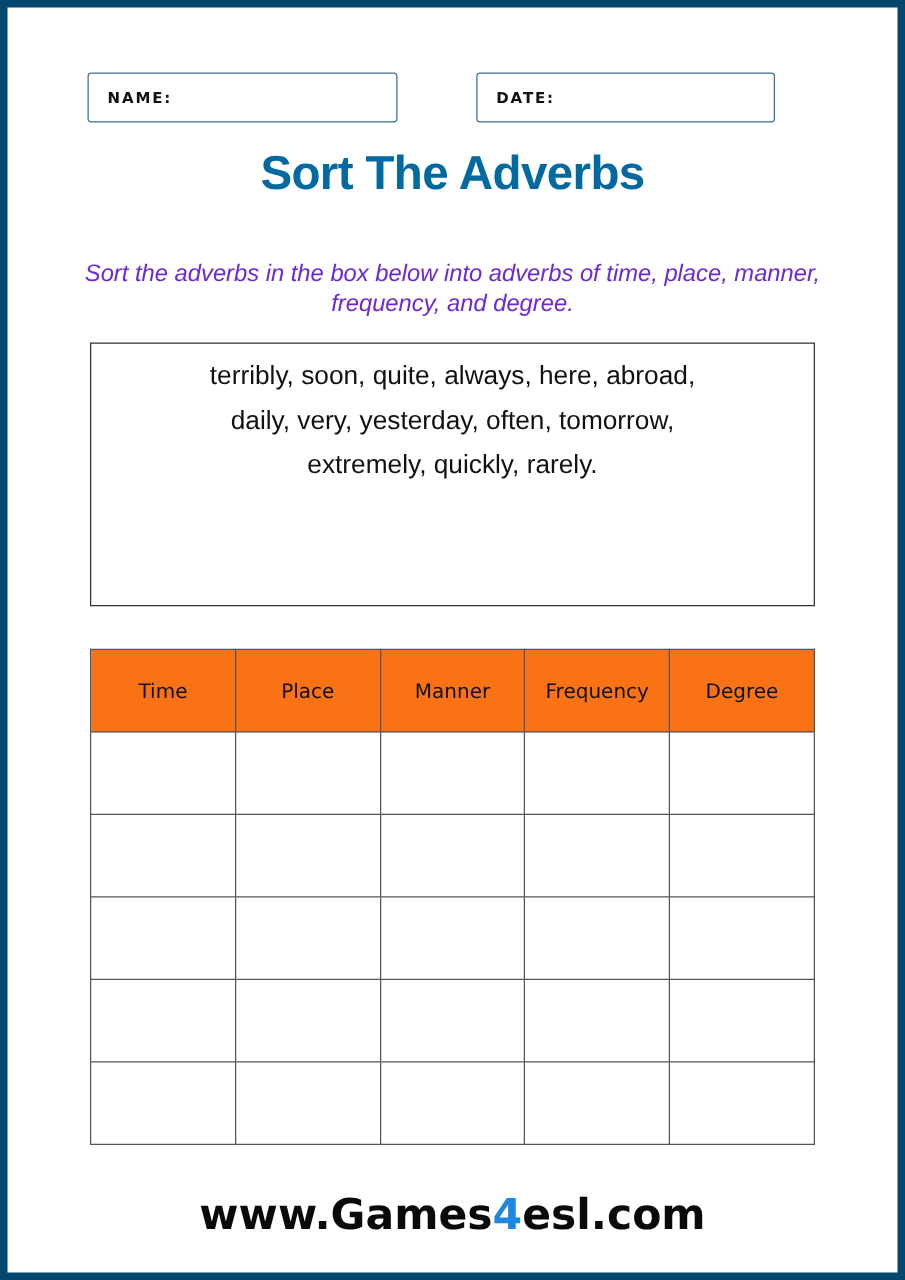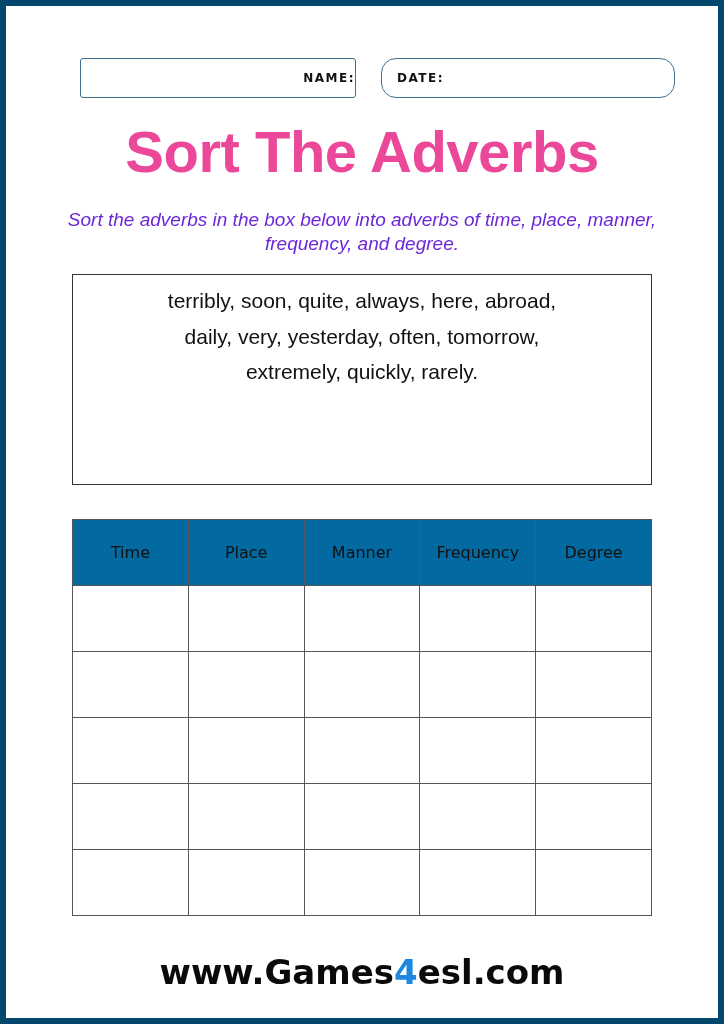--- a/index.html
+++ b/index.html
@@ -15,28 +15,28 @@
       position: absolute; top: 52px; height: 40px;
       box-sizing: border-box;
       border: 1.3px solid #3f6f8f;
       border-radius: 3px;
       font-family: "DejaVu Sans", sans-serif;
       font-size: 12px; letter-spacing: 1.5px; font-weight: bold;
       color: #111;
       line-height: 38px;
       padding-left: 15px;
     }
-    .field.name { left: 74px; width: 276px; text-align: right; }
-    .field.date { left: 375px; width: 294px; border-radius: 15px; }
+    .field.name { left: 64px; width: 248px; }
+    .field.date { left: 375px; width: 239px; }
     .title {
       position: absolute; top: 118px; left: 0; width: 724px;
       text-align: center;
       font-family: "Liberation Sans", sans-serif;
-      font-weight: bold; font-size: 58px;
-      color: #ec4899;
+      font-weight: bold; font-size: 38px;
+      color: #0369a1;
       letter-spacing: -0.5px;
     }
     .instructions {
       position: absolute; top: 208px; left: 40px; width: 644px;
       text-align: center;
       font-family: "Liberation Sans", sans-serif;
       font-style: italic; font-size: 19px; line-height: 24px;
       color: #6d28d9;
     }
     .word-box {
@@ -56,21 +56,21 @@
       width: 580px;
       border-collapse: collapse;
       table-layout: fixed;
     }
     table.sort-table th, table.sort-table td {
       border: 1.3px solid #555;
       box-sizing: border-box;
     }
     table.sort-table th {
       height: 66px;
-      background: #0369a1;
+      background: #f97316;
       font-family: "DejaVu Sans", sans-serif;
       font-weight: normal;
       font-size: 16px;
       color: #111;
     }
     table.sort-table td { height: 66px; background: #fff; }
     .footer {
       position: absolute; top: 952px; left: 0; width: 724px;
       text-align: center;
       font-family: "DejaVu Sans", sans-serif;

